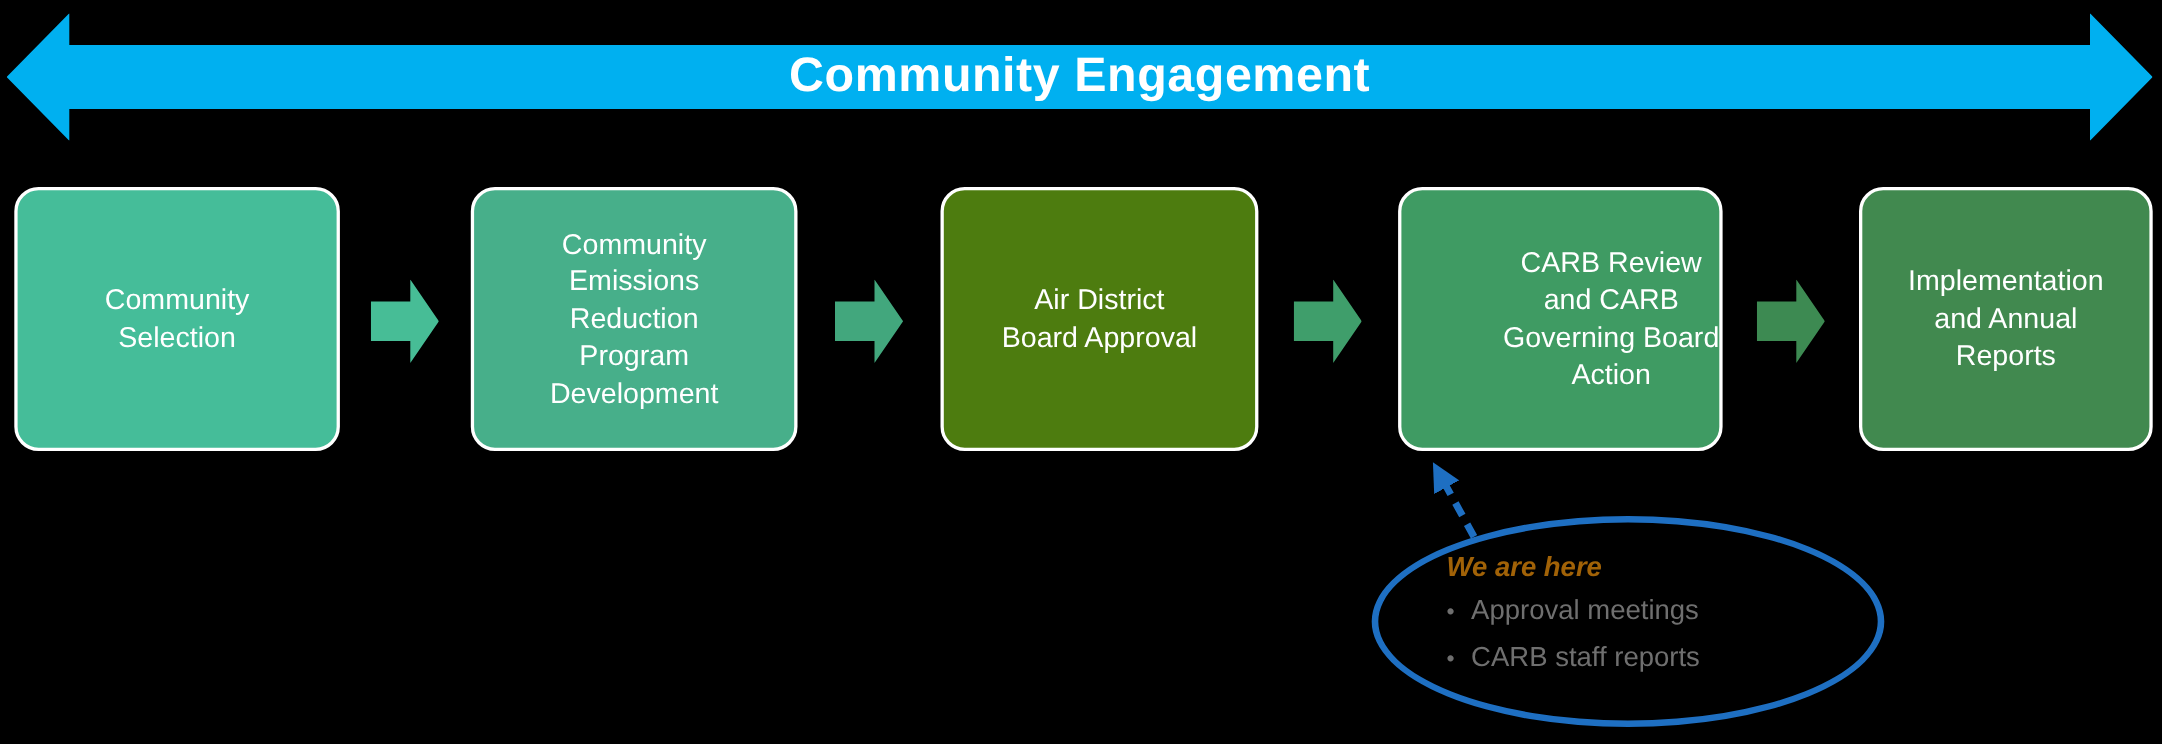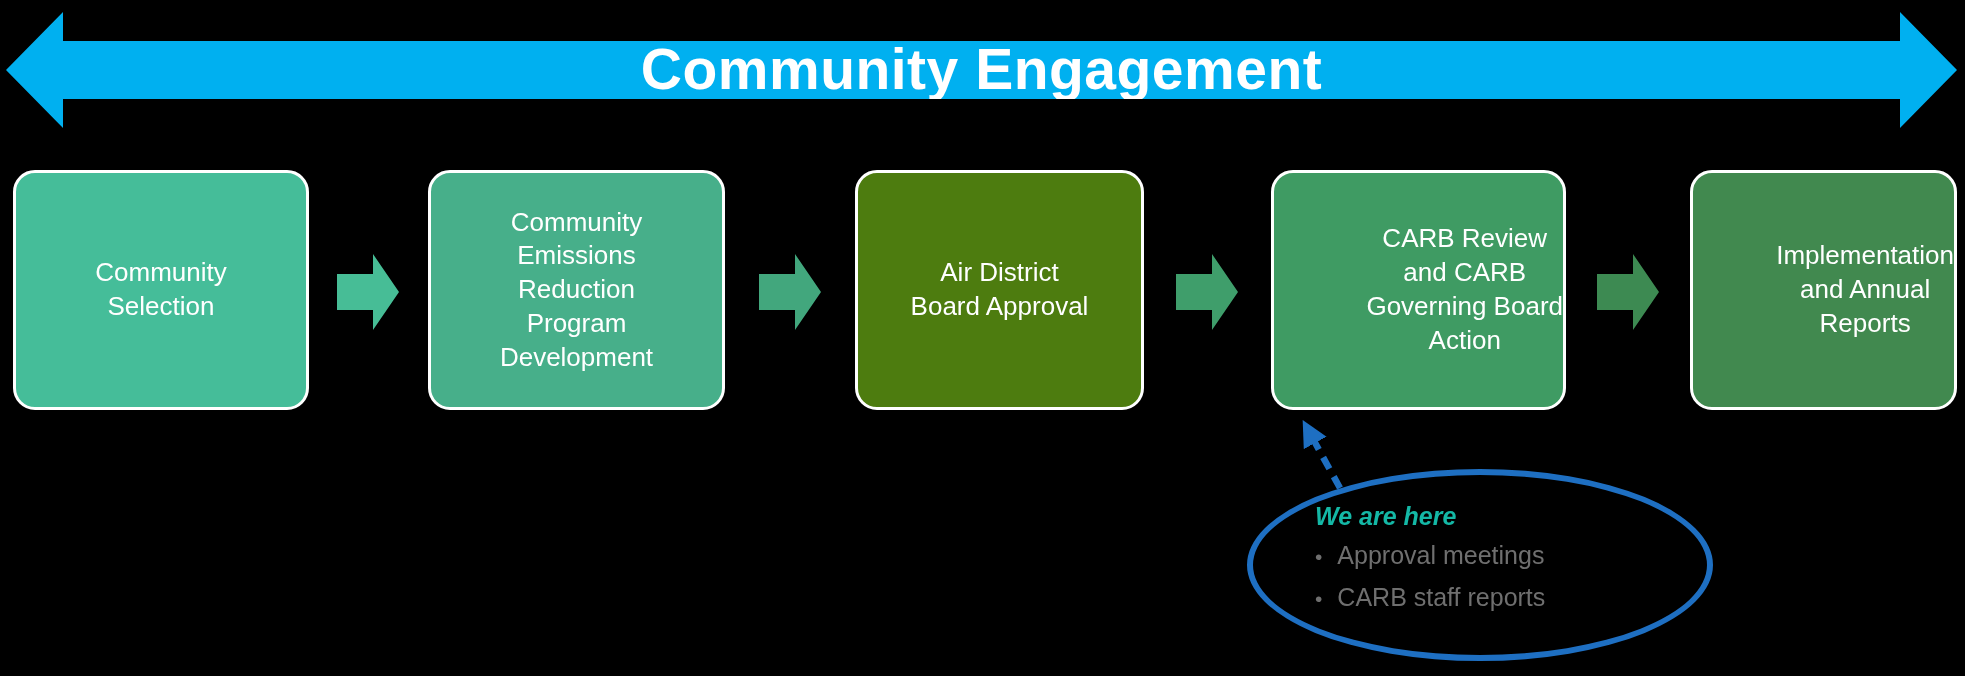--- a/index.html
+++ b/index.html
@@ -15,21 +15,21 @@
   
   .banner {
     position: absolute;
     left: 6px; top: 12px;
     width: 1951px; height: 116px;
     display: flex; align-items: center; justify-content: center;
     clip-path: polygon(0 58px, 57px 0, 57px 29px, 1894px 29px, 1894px 0,
                        1951px 58px, 1894px 116px, 1894px 87px, 57px 87px, 57px 116px);
   }
   .banner-title {
-    font-size: 57px;
+    font-size: 44px;
     font-weight: bold;
     letter-spacing: 0.5px;
     padding-bottom: 2px;
   }
 
   
   .step {
     position: absolute;
     top: 170px; height: 240px;
     box-sizing: border-box;
@@ -41,21 +41,21 @@
     color: #ffffff;
     font-size: 26px;
     line-height: 1.3;
     text-align: center;
     white-space: pre-line;
   }
   #step-1 { left: 13px;   width: 296px; }
   #step-2 { left: 428px;  width: 297px; }
   #step-3 { left: 855px;  width: 289px; }
   #step-4 { left: 1271px; width: 295px; justify-content: flex-end; }
-  #step-5 { left: 1690px; width: 267px; justify-content: flex-end; }
+  #step-5 { left: 1690px; width: 267px; }
 
   
   .connector {
     position: absolute;
     top: 254px;
     width: 62px; height: 76px;
     clip-path: polygon(0 20px, 36px 20px, 36px 0, 62px 38px,
                        36px 76px, 36px 56px, 0 56px);
   }
   #connector-1 { left: 337px; }
@@ -151,21 +151,21 @@
     <defs>
       <marker id="arrow-head" markerUnits="userSpaceOnUse" markerWidth="26" markerHeight="26" refX="17" refY="13" orient="auto">
         <path d="M0,0 L26,13 L0,26 z" style="fill: rgb(30, 111, 194);"></path>
       </marker>
     </defs>
     <line x1="55" y1="76" x2="22" y2="16" stroke-width="6.5" stroke-dasharray="13 9" marker-end="url(#arrow-head)" style="stroke: rgb(30, 111, 194);"></line>
   </svg>
 
   <div class="callout-ellipse" style="border-color: rgb(30, 111, 194);">
     <div class="callout-content">
-      <div class="callout-header" style="color: #14b8a6;">We are here</div>
+      <div class="callout-header" style="color: #a16207;">We are here</div>
       <div class="callout-bullet" style="color: rgb(111, 111, 111);">
         <span class="bullet-dot">•</span>
         <span>Approval meetings</span>
       </div>
       <div class="callout-bullet" style="color: rgb(111, 111, 111);">
         <span class="bullet-dot">•</span>
         <span>CARB staff reports</span>
       </div>
     </div>
   </div>

